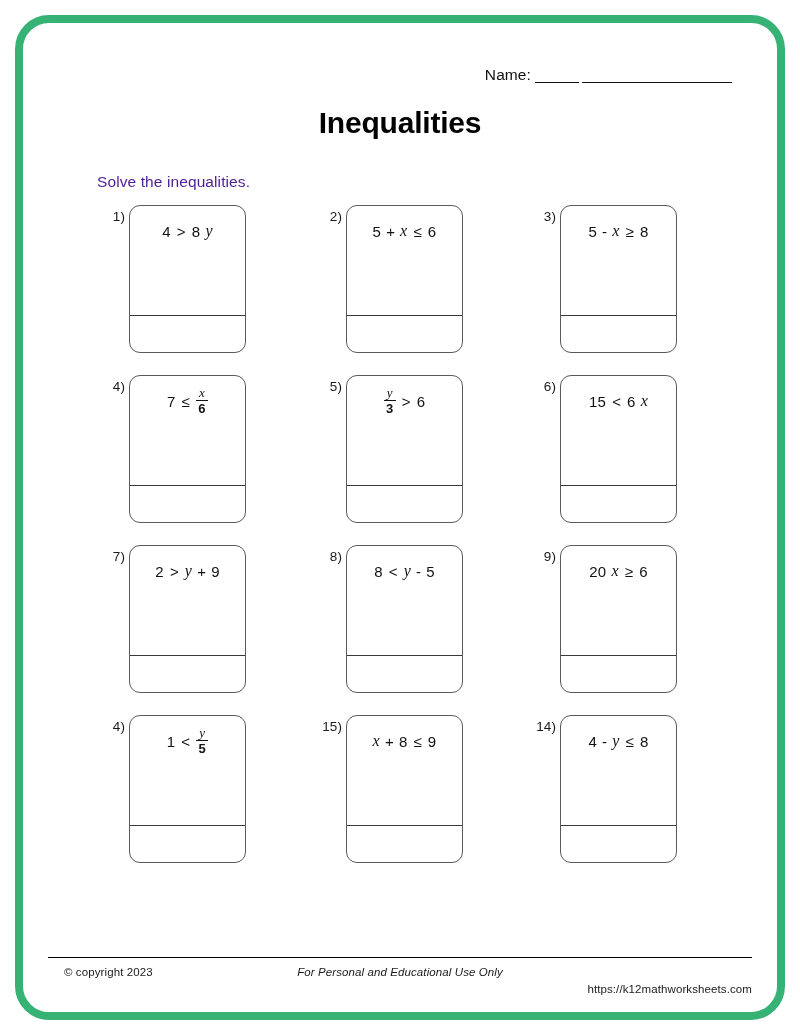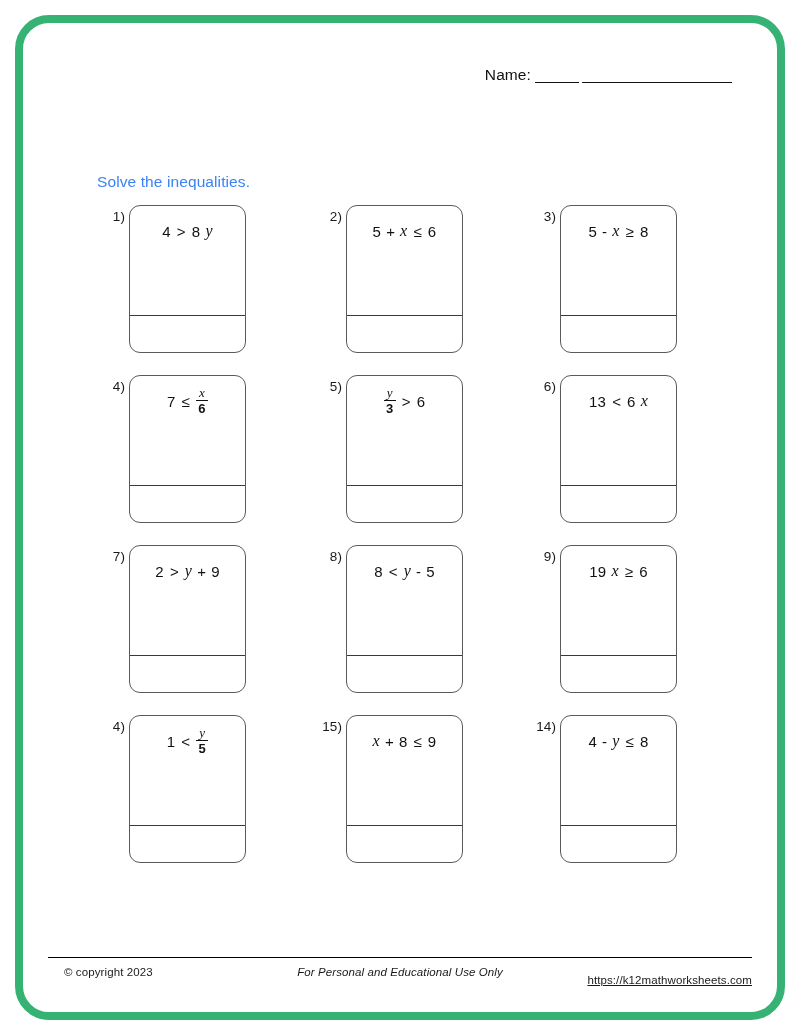--- a/index.html
+++ b/index.html
@@ -83,21 +83,21 @@
     font-weight: bold;
     color: #000000;
     letter-spacing: -0.2px;
   }
 
   .instructions {
     position: absolute;
     left: 97px;
     top: 173px;
     font-size: 15.5px;
-    color: #3b82f6;
+    color: #4c1d95;
     letter-spacing: .1px;
   }
 
   
   .grid {
     position: absolute;
     left: 0;
     top: 0;
     width: 800px;
     height: 1035px;
@@ -207,35 +207,36 @@
     left: 48px;
     top: 966px;
     width: 704px;
     height: 20px;
     font-size: 11.5px;
     color: #1a1a1a;
     letter-spacing: .1px;
   }
   .footer .left   { position: absolute; left: 16px; top: 0; }
   .footer .center { position: absolute; left: 0; right: 0; top: 0; text-align: center; font-style: italic; }
-  .footer .right  { position: absolute; right: 0; top: 8px; text-decoration: underline; }
+  .footer .right  { position: absolute; right: 0; top: 17px; }
 </style>
 </head>
 <body>
 
 <div class="page">
 
   <div class="frame"></div>
 
   <div class="name-row">
     <span class="name-label">Name:</span>
     <span class="name-rule-short"></span>
     <span class="name-rule-long"></span>
   </div>
 
+  <div class="title">Inequalities</div>
 
   <div class="instructions">Solve the inequalities.</div>
 
   <div class="grid">
       <div class="problem" style="left: 99px; top: 205px;">
         <div class="qnum">1)</div>
         <div class="box">
           <div class="expr" title="4 &gt; 8y">
             <span class="tok">4</span>
             <span class="tok rel">&gt;</span>
@@ -308,21 +309,21 @@
           </div>
           <div style="position: absolute; inset: 50px 0px 36px;"></div>
           <div class="divider"></div>
           <div style="position: absolute; left: 0px; right: 0px; bottom: 0px; height: 36px;"></div>
         </div>
       </div>
       <div class="problem" style="left: 530px; top: 375px;">
         <div class="qnum">6)</div>
         <div class="box">
           <div class="expr" title="12 &lt; 6x">
-            <span class="tok">13</span>
+            <span class="tok">15</span>
             <span class="tok rel">&lt;</span>
             <span class="tok">6</span>
             <span class="tok var">x</span>
           </div>
           <div style="position: absolute; inset: 50px 0px 36px;"></div>
           <div class="divider"></div>
           <div style="position: absolute; left: 0px; right: 0px; bottom: 0px; height: 36px;"></div>
         </div>
       </div>
       <div class="problem" style="left: 99px; top: 545px;">
@@ -352,21 +353,21 @@
           </div>
           <div style="position: absolute; inset: 50px 0px 36px;"></div>
           <div class="divider"></div>
           <div style="position: absolute; left: 0px; right: 0px; bottom: 0px; height: 36px;"></div>
         </div>
       </div>
       <div class="problem" style="left: 530px; top: 545px;">
         <div class="qnum">9)</div>
         <div class="box">
           <div class="expr" title="18x ≥ 6">
-            <span class="tok">19</span>
+            <span class="tok">20</span>
             <span class="tok var">x</span>
             <span class="tok rel">≥</span>
             <span class="tok">6</span>
           </div>
           <div style="position: absolute; inset: 50px 0px 36px;"></div>
           <div class="divider"></div>
           <div style="position: absolute; left: 0px; right: 0px; bottom: 0px; height: 36px;"></div>
         </div>
       </div>
       <div class="problem" style="left: 99px; top: 715px;">

